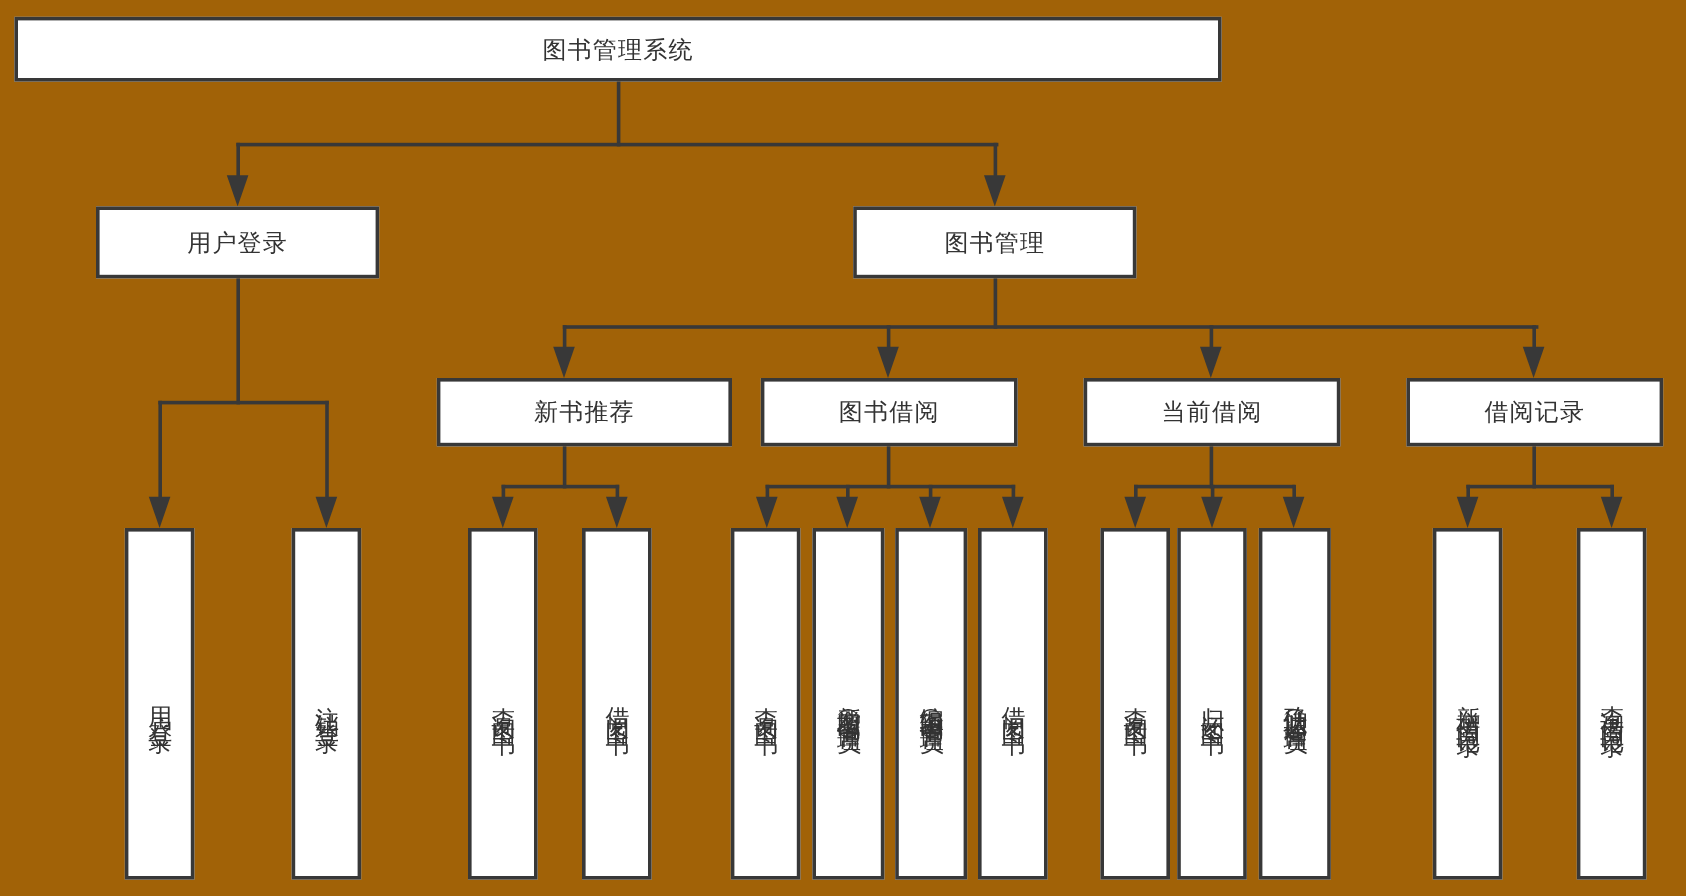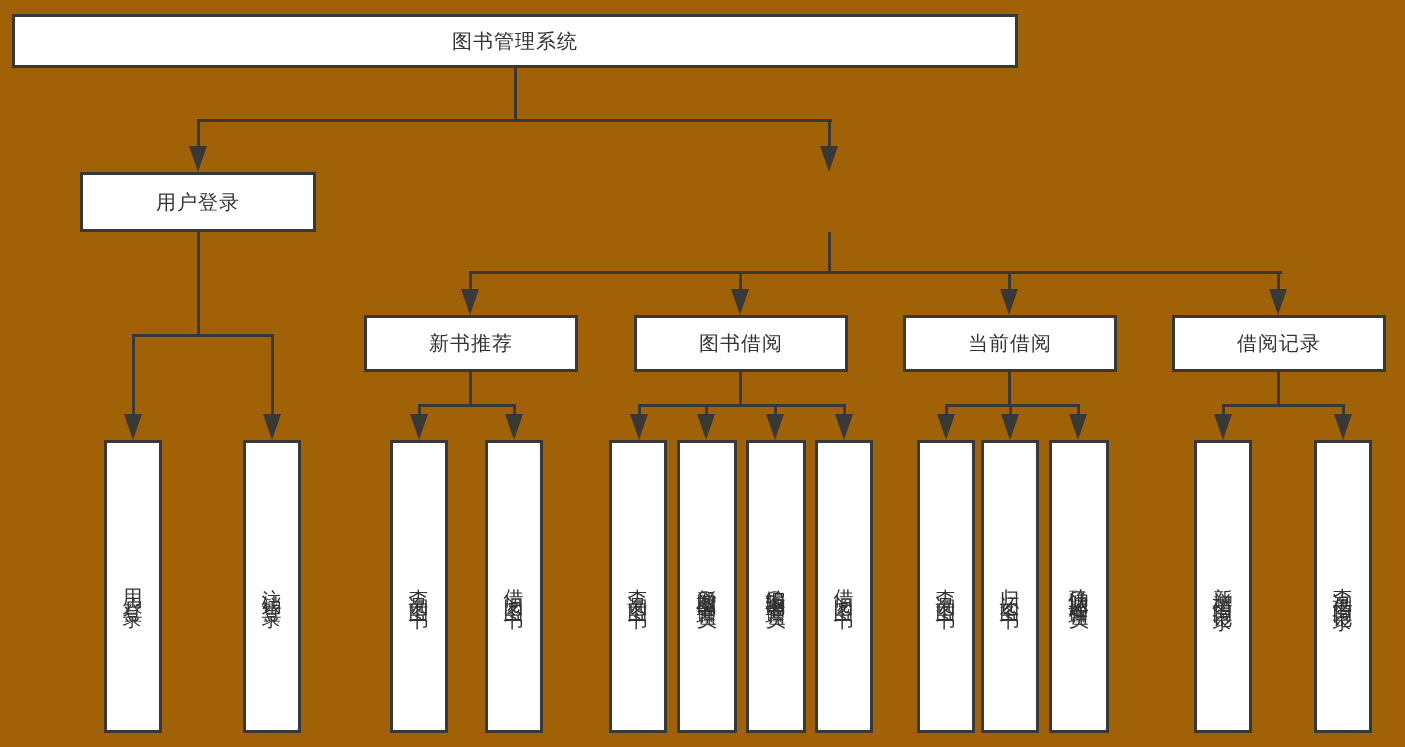--- a/index.html
+++ b/index.html
@@ -38,40 +38,43 @@
   <div class="vline" style="left:514px;top:68px;height:54px;"></div>
   <div class="hline" style="left:197px;top:119px;width:635px;"></div>
   <div class="vline" style="left:197px;top:119px;height:35px;"></div>
   <div class="arrow" style="left:189px;top:146px;"></div>
   <div class="vline" style="left:828px;top:119px;height:35px;"></div>
   <div class="arrow" style="left:820px;top:146px;"></div>
 
   <div class="box" style="left:80px;top:172px;width:236px;height:60px;">
     <span>用户登录</span>
   </div>
+  <div class="box" style="left:711px;top:172px;width:236px;height:60px;">
+    <span>图书管理</span>
+  </div>
 
   <div class="vline" style="left:197px;top:232px;height:105px;"></div>
   <div class="hline" style="left:132px;top:334px;width:142px;"></div>
   <div class="vline" style="left:132px;top:334px;height:84px;"></div>
   <div class="arrow" style="left:124px;top:414px;"></div>
   <div class="vline" style="left:271px;top:334px;height:84px;"></div>
   <div class="arrow" style="left:263px;top:414px;"></div>
 
   <div class="vline" style="left:828px;top:232px;height:42px;"></div>
   <div class="hline" style="left:469px;top:271px;width:813px;"></div>
   <div class="vline" style="left:469px;top:271px;height:22px;"></div>
   <div class="arrow" style="left:461px;top:289px;"></div>
   <div class="vline" style="left:739px;top:271px;height:22px;"></div>
   <div class="arrow" style="left:731px;top:289px;"></div>
   <div class="vline" style="left:1008px;top:271px;height:22px;"></div>
   <div class="arrow" style="left:1000px;top:289px;"></div>
   <div class="vline" style="left:1277px;top:271px;height:22px;"></div>
   <div class="arrow" style="left:1269px;top:289px;"></div>
 
-  <div class="box" style="left:364px;top:315px;width:214px;height:57px;justify-content:center;">
+  <div class="box" style="left:364px;top:315px;width:246px;height:57px;justify-content:center;">
     <span>新书推荐</span>
   </div>
   <div class="box" style="left:634px;top:315px;width:214px;height:57px;">
     <span>图书借阅</span>
   </div>
   <div class="box" style="left:1172px;top:315px;width:214px;height:57px;">
     <span>借阅记录</span>
   </div>
   <div class="box" style="left:903px;top:315px;width:214px;height:57px;">
     <span>当前借阅</span>

